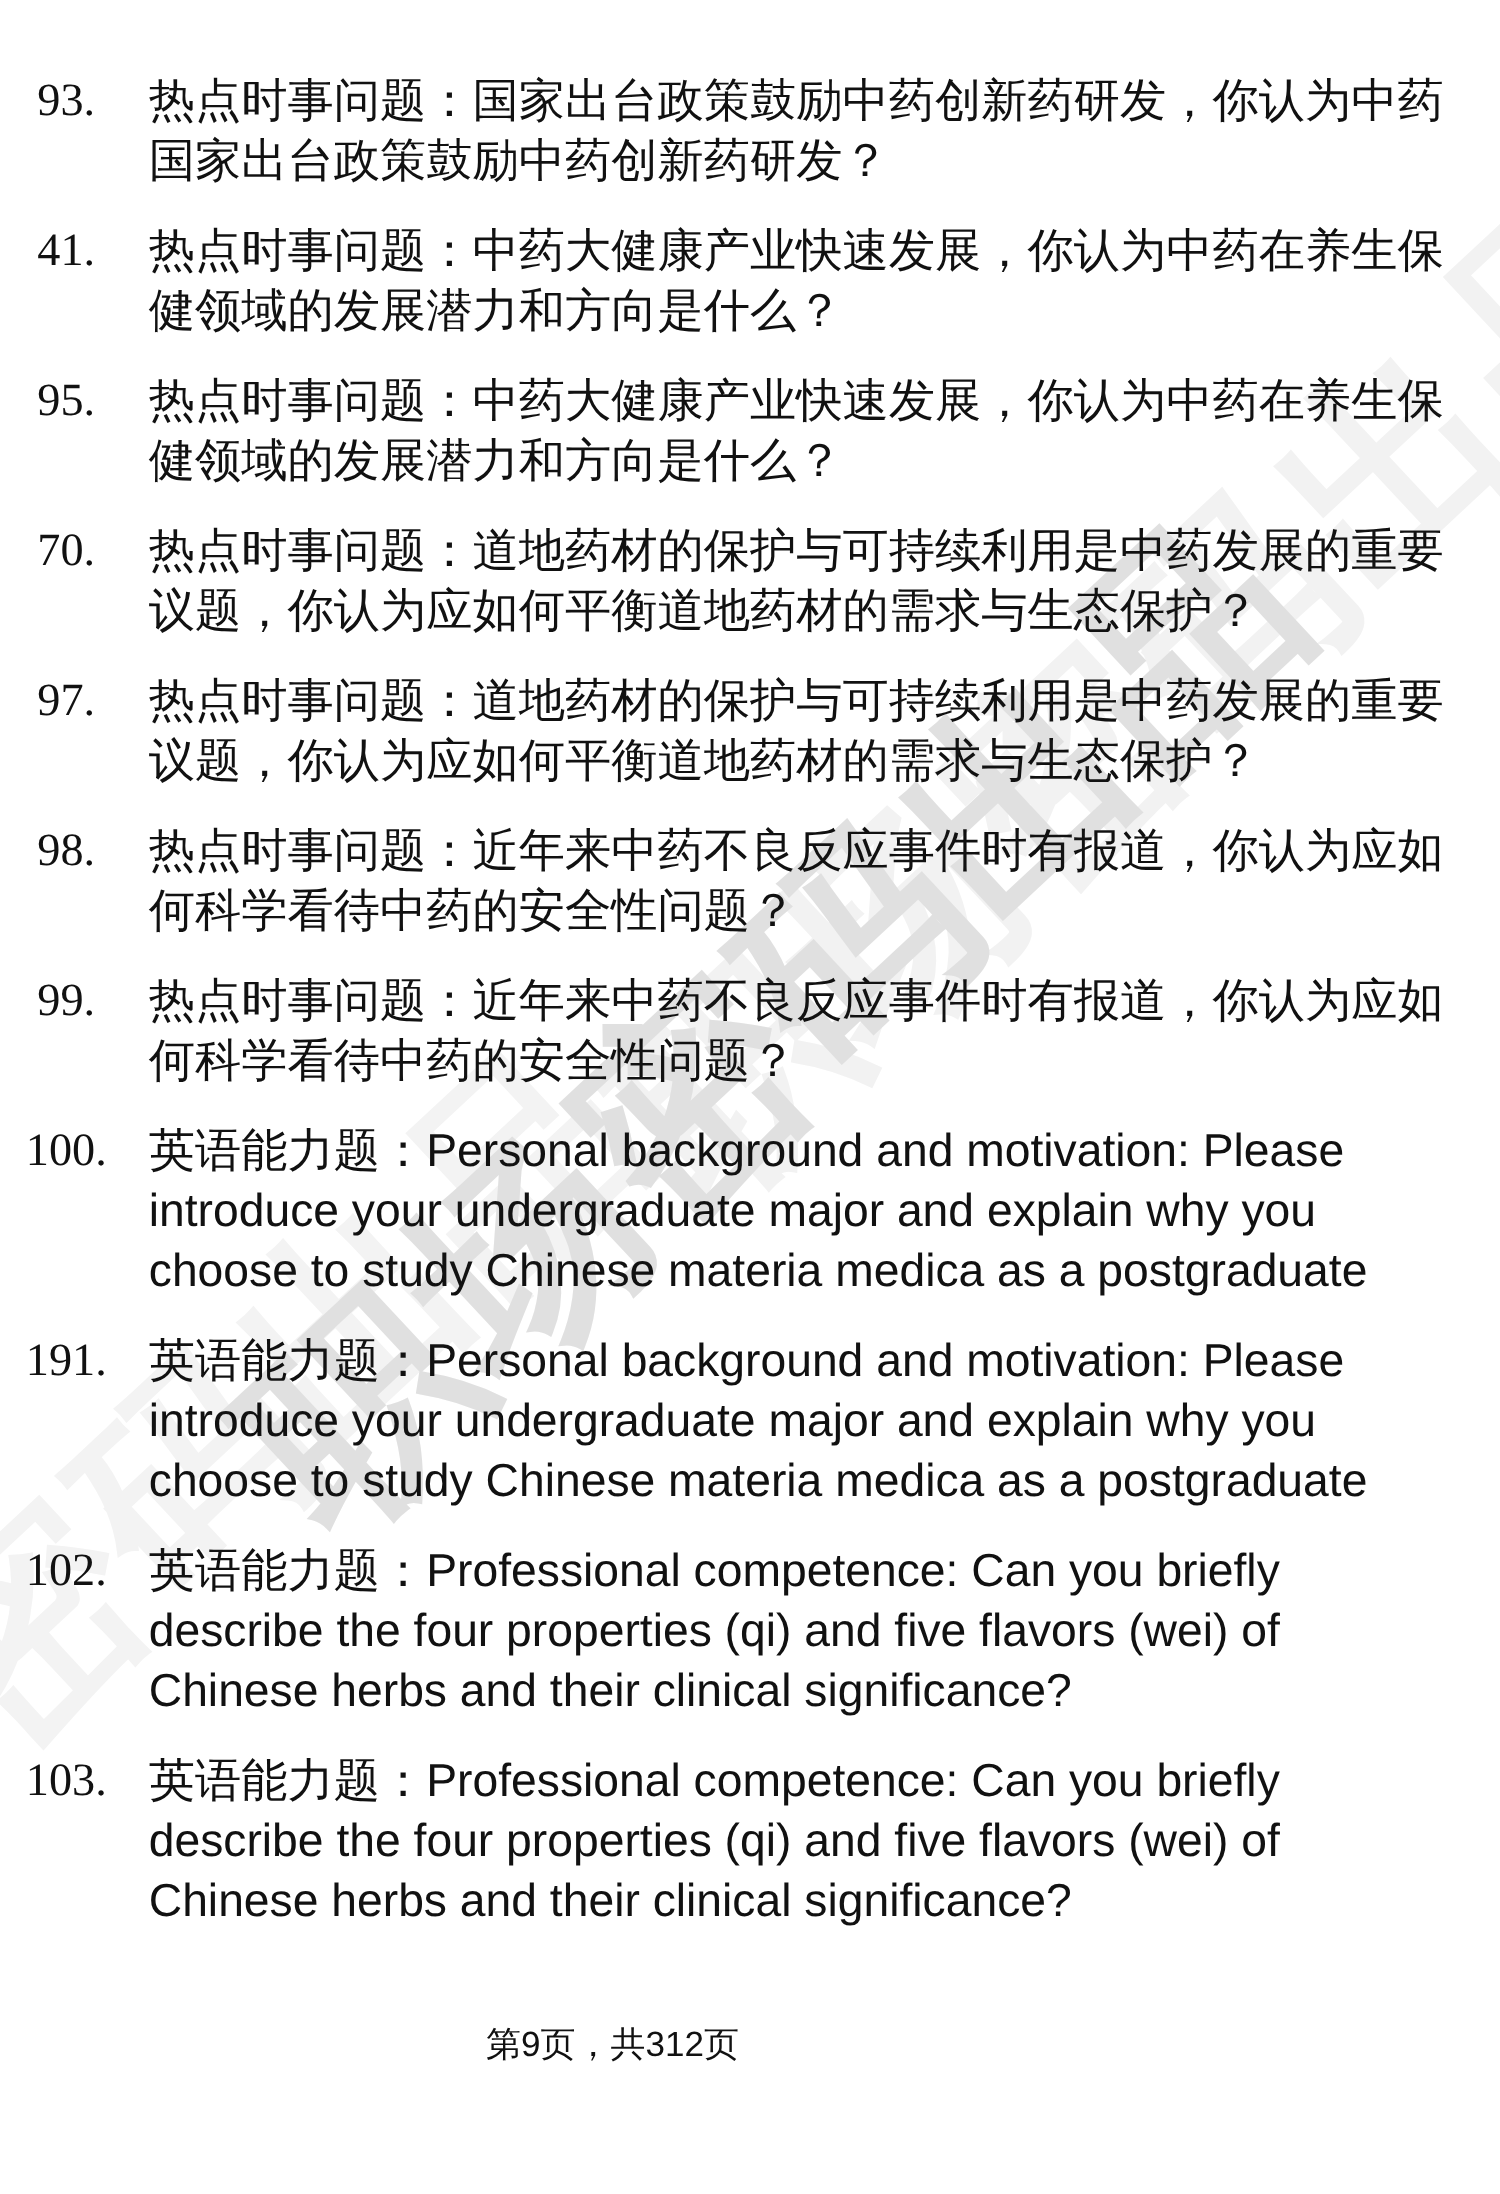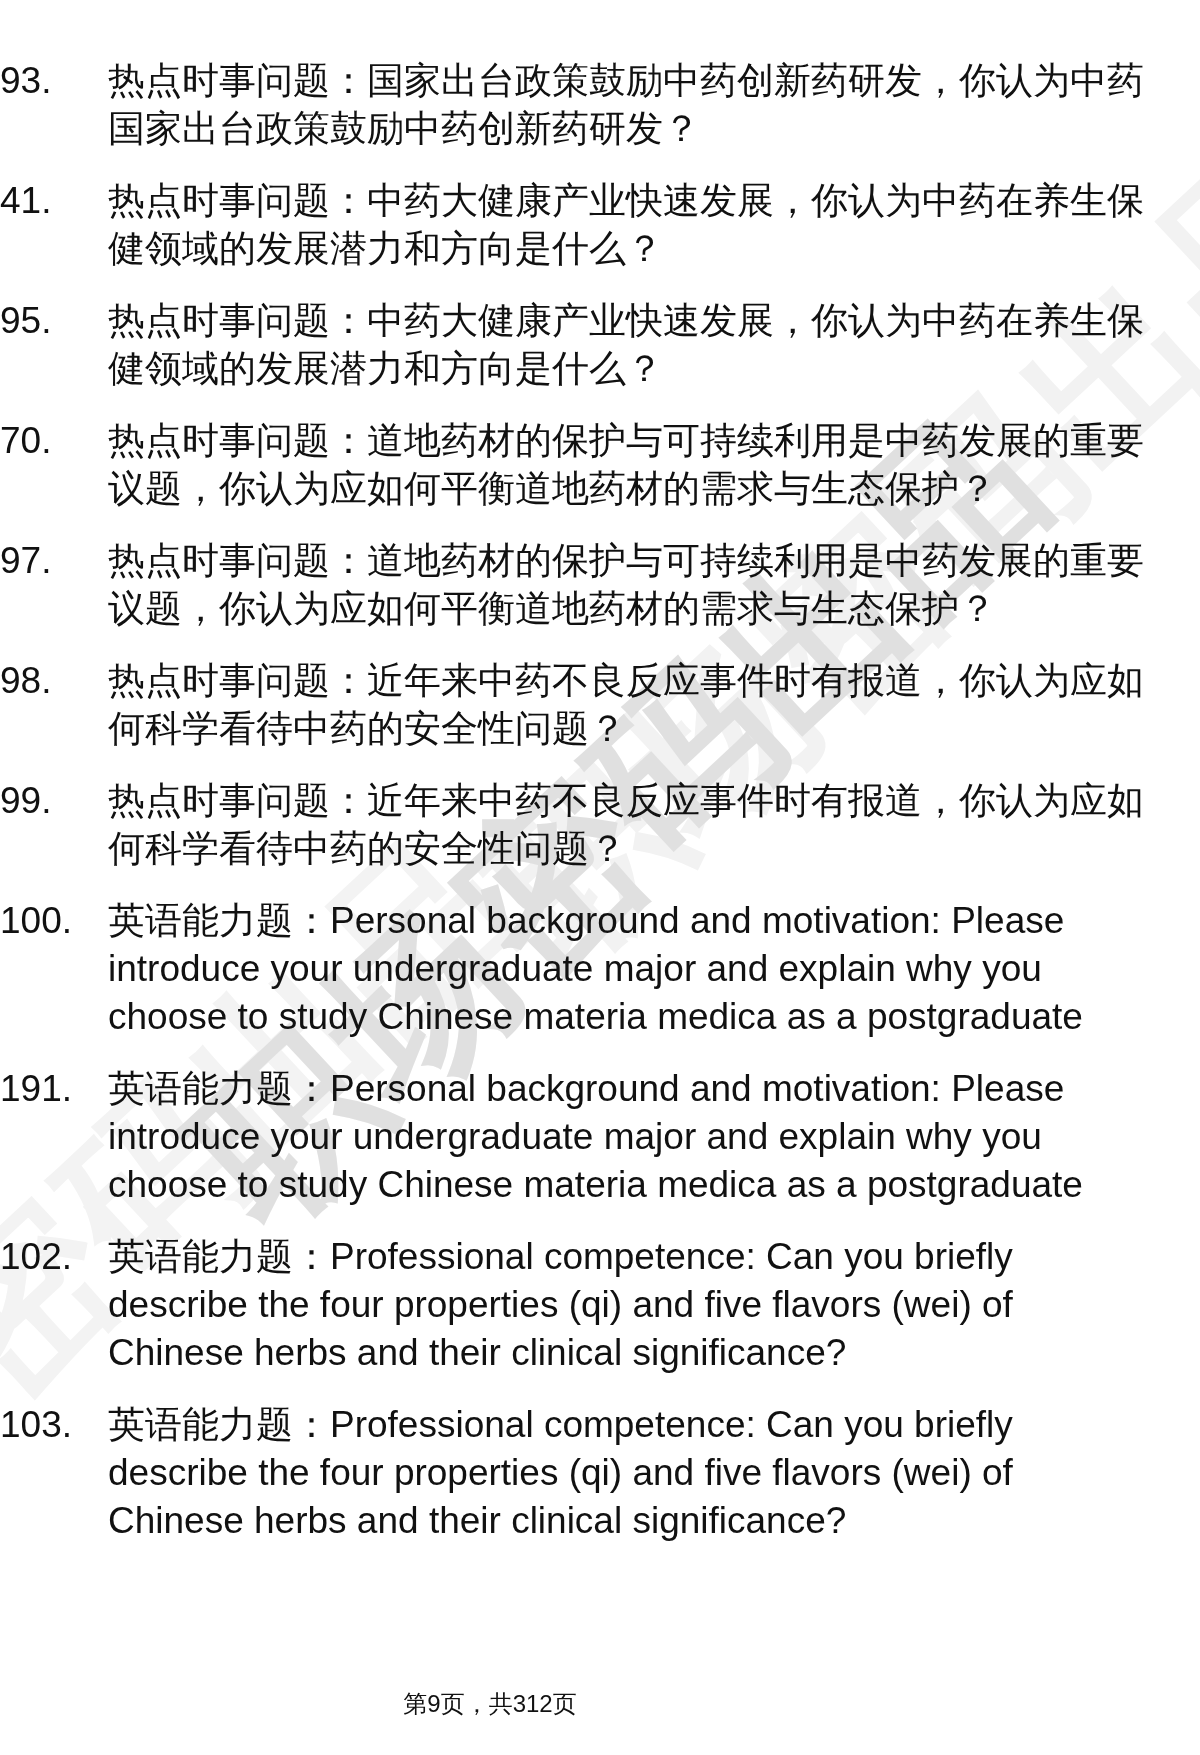--- a/index.html
+++ b/index.html
@@ -40,42 +40,43 @@
     z-index: 1;
   }
   .item {
     display: flex;
     align-items: flex-start;
     margin-bottom: 24px;
   }
   .num {
     flex: 0 0 106px;
     width: 106px;
-    text-align: left;
+    text-align: center;
     font-size: 37px;
     line-height: 48px;
     white-space: nowrap;
+    font-family: Liberation Serif, serif;
   }
   .textcol {
-    margin-left: 2px;
+    margin-left: 13px;
     font-size: 37px;
     line-height: 48px;
   }
   .line {
     white-space: nowrap;
   }
 
   
   .footer {
     position: absolute;
-    top: 1684px;
+    top: 1616px;
     left: 0;
     width: 980px;
     text-align: center;
-    font-size: 24px;
+    font-size: 28px;
     line-height: 40px;
     z-index: 1;
   }
 </style>
 </head>
 <body>
 
 <div class="watermark faint-upper">职场密码出品</div>
 <div class="watermark faint-lower">职场密码出品</div>
 <div class="watermark main">职场密码出品</div>

